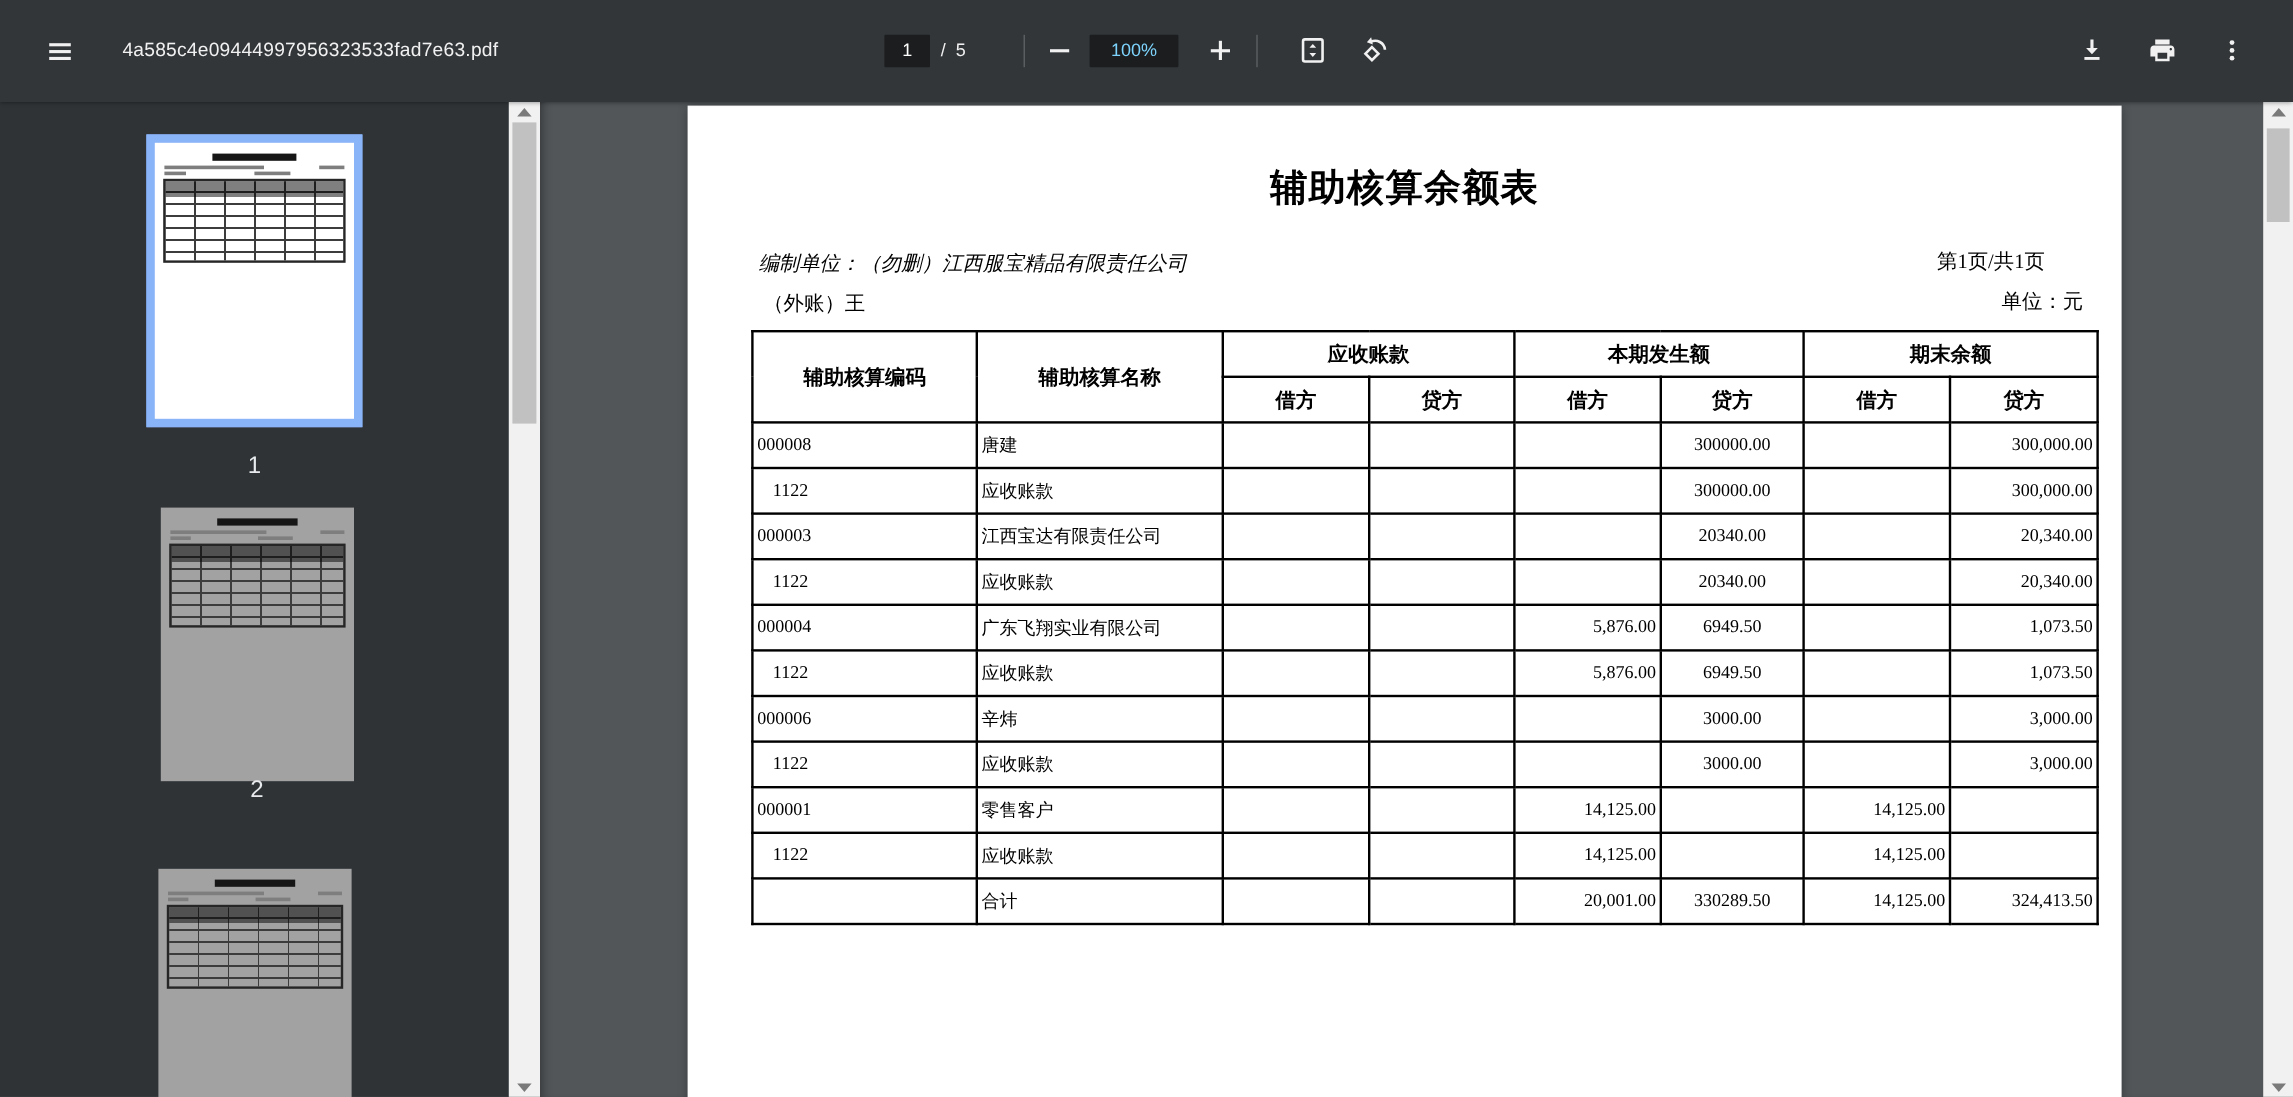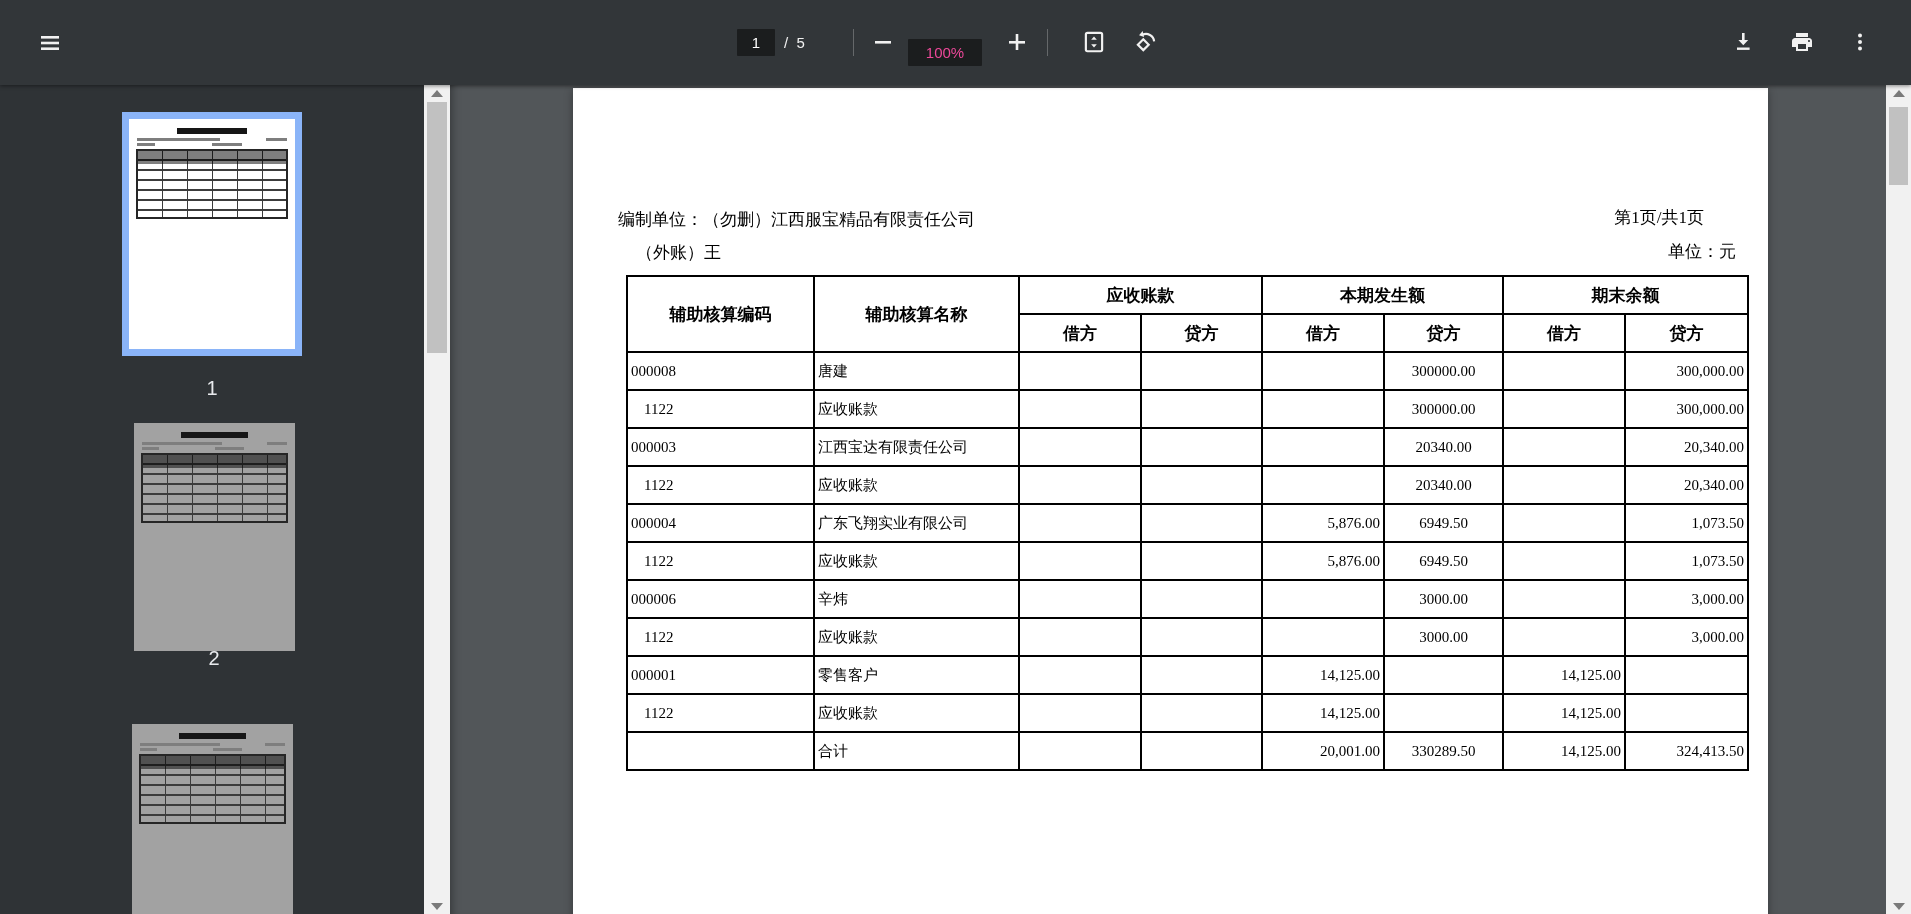--- a/index.html
+++ b/index.html
@@ -14,22 +14,22 @@
   .tb-item { position:absolute; top:0; height:85px; display:flex; align-items:center; }
   .hamburger { left:30px; width:40px; justify-content:center; cursor:pointer; }
   .filename  { left:102px; font-size:16px; font-weight:500; letter-spacing:.2px; }
   .page-box  { position:absolute; left:737px; top:29px; width:38px; height:27px;
                background:#1b1d1e; border:none; color:#fff; text-align:center;
                font-size:15px; font-family:"Liberation Sans",sans-serif; border-radius:1px; }
   .page-total{ left:784px; font-size:15px; }
   .divider   { position:absolute; top:29px; width:1px; height:27px; background:rgba(255,255,255,.25); }
   .icon-btn  { position:absolute; top:26px; width:32px; height:32px; display:flex;
                align-items:center; justify-content:center; cursor:pointer; border-radius:50%; }
-  .zoom-box  { position:absolute; left:908px; top:39px; width:74px; height:27px;
-               background:#1b1d1e; color:#ec4899; font-size:15px; display:flex;
+  .zoom-box  { position:absolute; left:908px; top:29px; width:74px; height:27px;
+               background:#1b1d1e; color:#7dd3fc; font-size:15px; display:flex;
                align-items:center; justify-content:center; border-radius:1px; }
   svg.tbi { display:block; }
 
   
   .sidebar { position:absolute; top:85px; left:0; width:424px; height:829px;
              background:#2f3336; z-index:10; }
   .thumb-outer { position:absolute; cursor:pointer; }
   .thumb-sel { left:122px; top:27px; width:180px; height:244px;
                border:7px solid #8ab4f8; background:#8ab4f8; }
   .thumb-page { width:100%; height:100%; background:#fff; overflow:hidden; position:relative; }
@@ -61,21 +61,21 @@
 
   
   .viewer { position:absolute; top:85px; left:450px; width:1436px; height:829px;
             background:#525659; box-shadow:inset 8px 0 8px -6px rgba(0,0,0,.35); }
   .pdf-page { position:absolute; left:123px; top:3px; width:1195px; height:840px;
               background:#fff; box-shadow:0 2px 8px rgba(0,0,0,.35);
               font-family:"Liberation Serif","DejaVu Serif",serif; color:#000; }
   .doc-title { position:absolute; top:48px; left:0; width:100%; text-align:center;
                font-size:31px; font-weight:bold; letter-spacing:1px; }
   .meta { position:absolute; font-size:17px; white-space:nowrap; }
-  .m-org   { left:45px;  top:120px; }
+  .m-org   { left:59px;  top:120px;font-style:italic; }
   .m-pages { right:64px; top:118px;margin-left:30px; }
   .m-book  { left:63px;  top:153px;font-family:Liberation Serif, serif; }
   .m-period{ left:0; right:0; top:155px; text-align:center; }
   .m-unit  { right:32px; top:152px; }
 
   table.bal { position:absolute; left:53px; top:187px; width:1121px;
               border-collapse:collapse; table-layout:fixed;
               font-family:"Liberation Serif","DejaVu Serif",serif; }
   table.bal th, table.bal td { border:2px solid #000; overflow:hidden; white-space:nowrap; }
   table.bal th { font-size:17px; font-weight:bold; text-align:center; height:38px; }
@@ -92,20 +92,21 @@
 <div class="stage">
 
   <div class="toolbar">
     <div class="tb-item hamburger">
       <svg class="tbi" width="24" height="24" viewBox="0 0 24 24" fill="#f1f1f1">
         <rect x="3" y="5" width="18" height="2.6"></rect>
           <rect x="3" y="10.7" width="18" height="2.6"></rect>
           <rect x="3" y="16.4" width="18" height="2.6"></rect>
       </svg>
     </div>
+    <div class="tb-item filename">4a585c4e09444997956323533fad7e63.pdf</div>
 
     <input class="page-box" value="1" style="">
     <div class="tb-item page-total">
       <span>/</span>&nbsp;&nbsp;<span>5</span>
     </div>
 
     <div class="divider" style="left:853px"></div>
 
     <div class="icon-btn" style="left:867px">
       <svg class="tbi" width="24" height="24" viewBox="0 0 24 24" fill="#f1f1f1">
@@ -212,20 +213,21 @@
         <div class="tri-up"></div>
       </div>
     <div class="sb-thumb" style="top:17px; height:251px;"></div>
     <div class="sb-arrow" style="bottom:0;">
         <div class="tri-down"></div>
       </div>
   </div>
 
   <div class="viewer">
     <div class="pdf-page">
+      <div class="doc-title">辅助核算余额表</div>
       <div class="meta m-org">编制单位：（勿删）江西服宝精品有限责任公司</div>
       <div class="meta m-pages">第1页/共1页</div>
       <div class="meta m-book">（外账）王</div>
       <div class="meta m-unit">单位：元</div>
 
       <table class="bal">
         <colgroup>
           <col style="width:187px">
             <col style="width:205px">
             <col style="width:122px">

